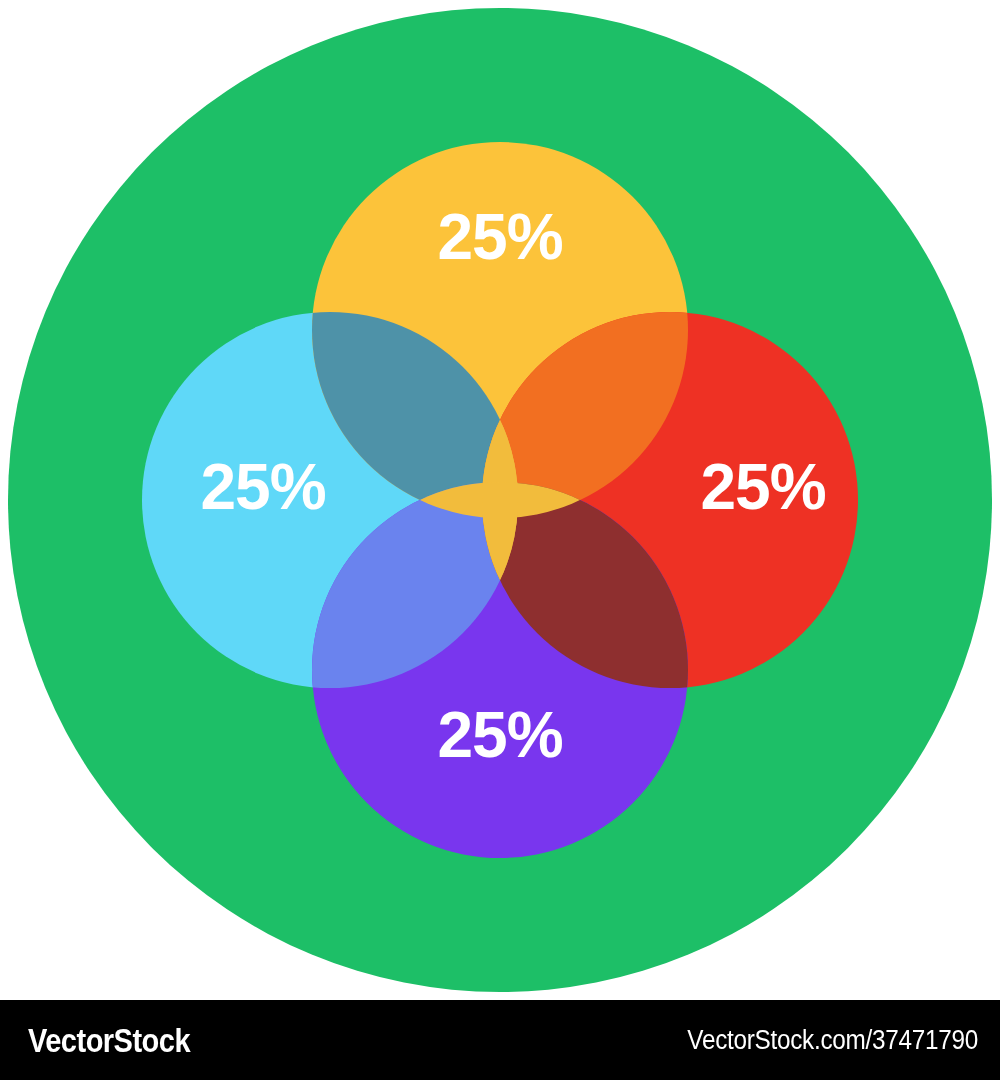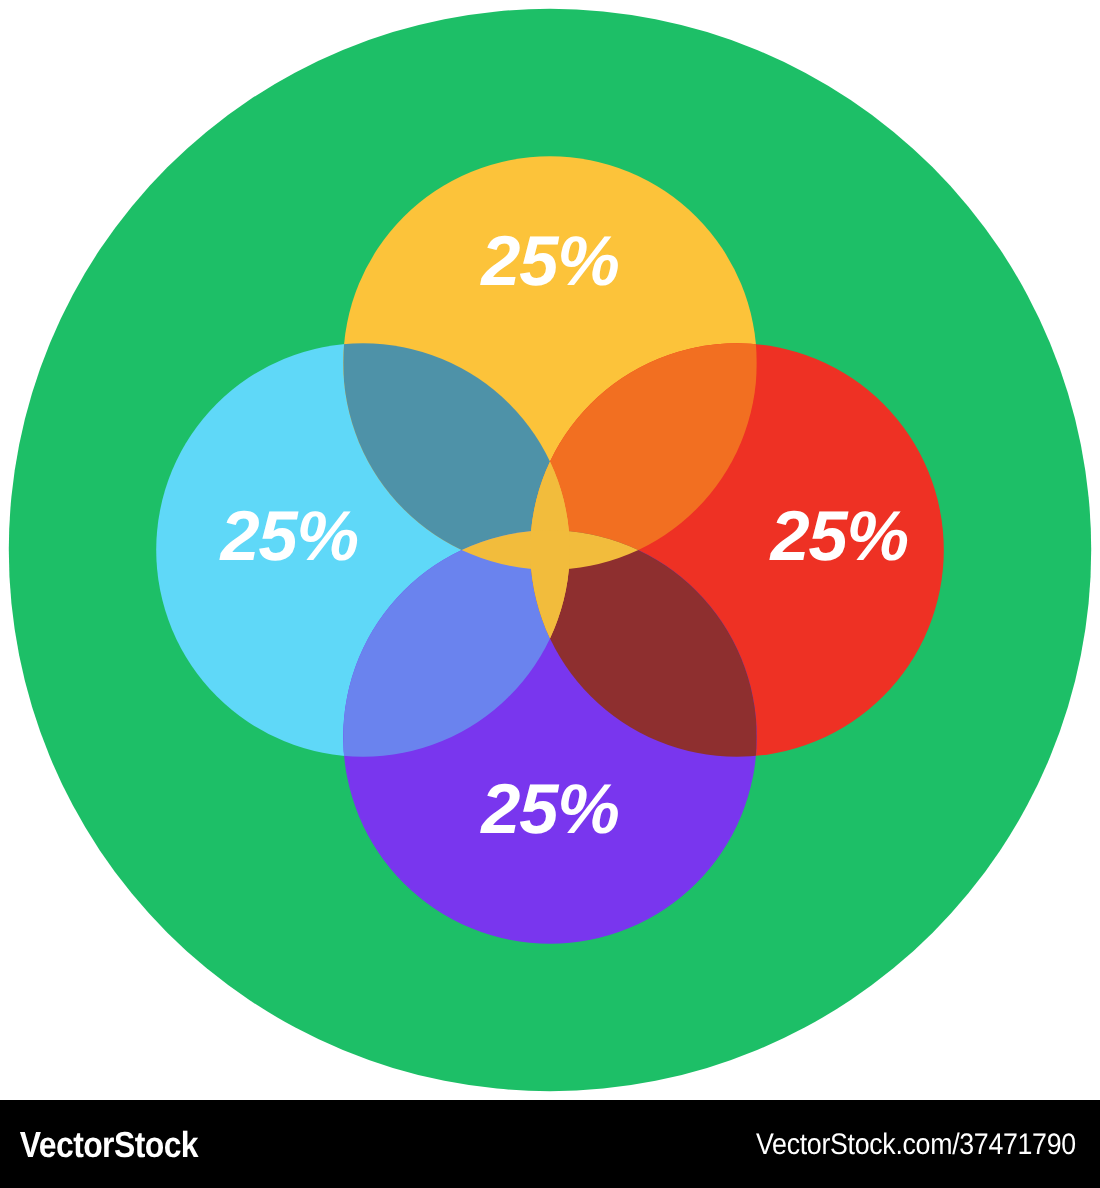--- a/index.html
+++ b/index.html
@@ -21,21 +21,20 @@
   }
 
   
   .canvas-area {
     position: absolute;
     left: 0;
     top: 0;
     width: 1000px;
     height: 1000px;
     background: #ffffff;
-    font-style: italic;
   }
 
   .venn-svg {
     display: block;
     width: 1000px;
     height: 1000px;
   }
 
   .pct-label {
     font-family: "Liberation Sans", sans-serif;
@@ -52,21 +51,21 @@
     position: absolute;
     left: 0;
     top: 1000px;
     width: 1000px;
     height: 80px;
     background: #000000;
     display: flex;
     align-items: center;
     justify-content: space-between;
     box-sizing: border-box;
-    padding: 0 22px 0 18px;
+    padding: 0 22px 0 28px;
   }
 
   .brand-text {
     color: #ffffff;
     font-family: "Liberation Sans", sans-serif;
     font-weight: 700;
     font-size: 33px;
     letter-spacing: -0.6px;
     line-height: 1;
     transform: scaleX(0.88);

